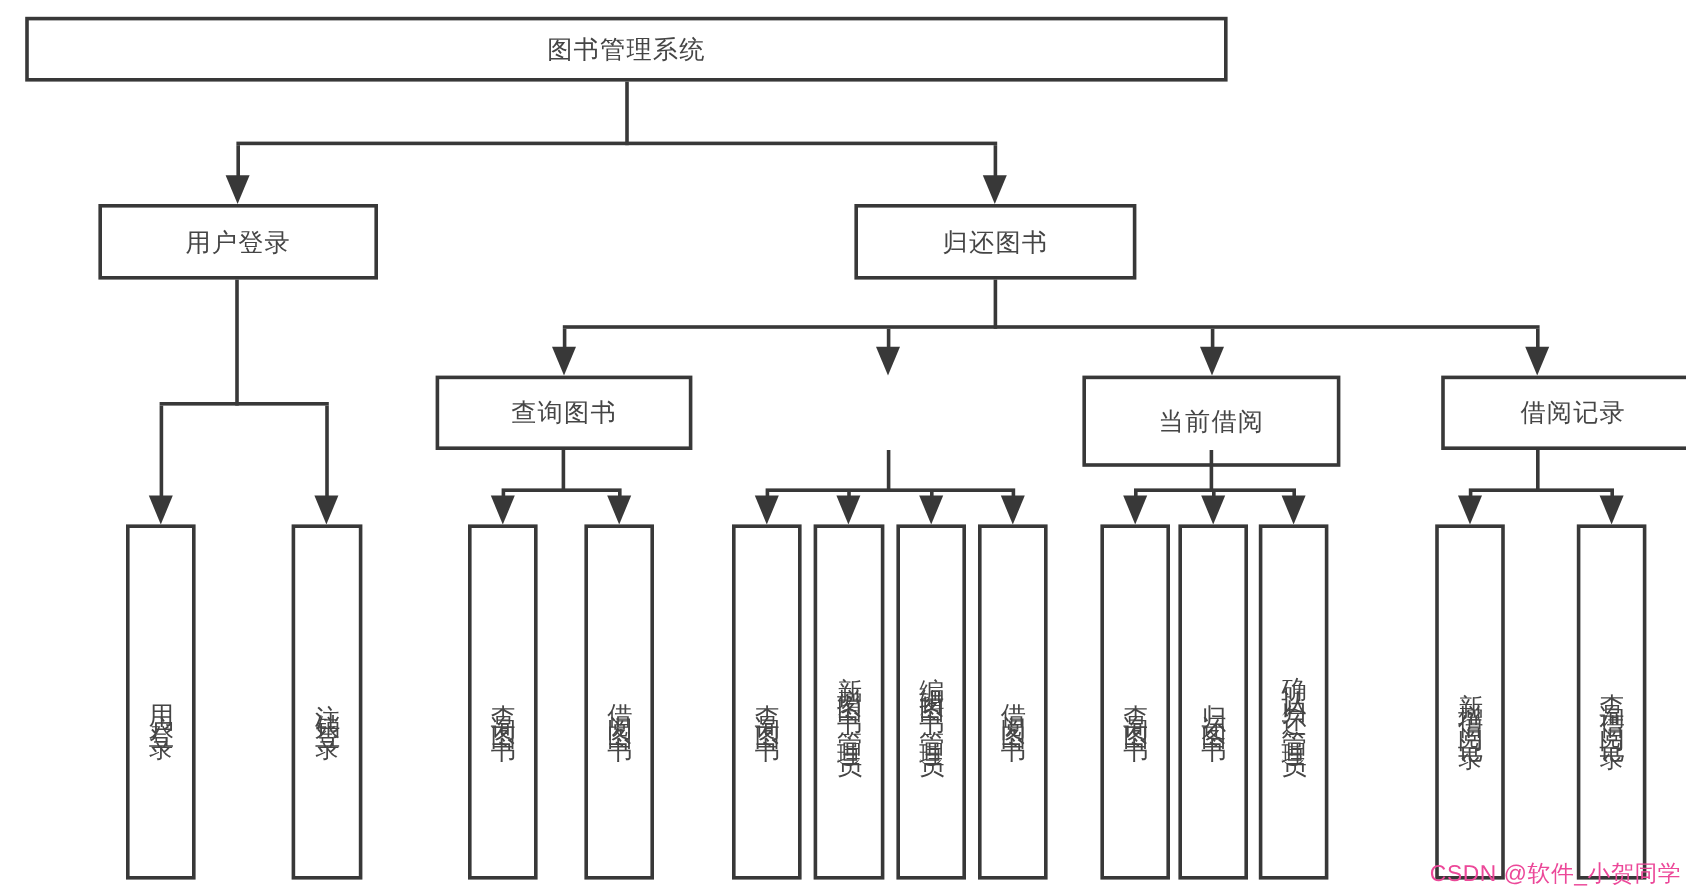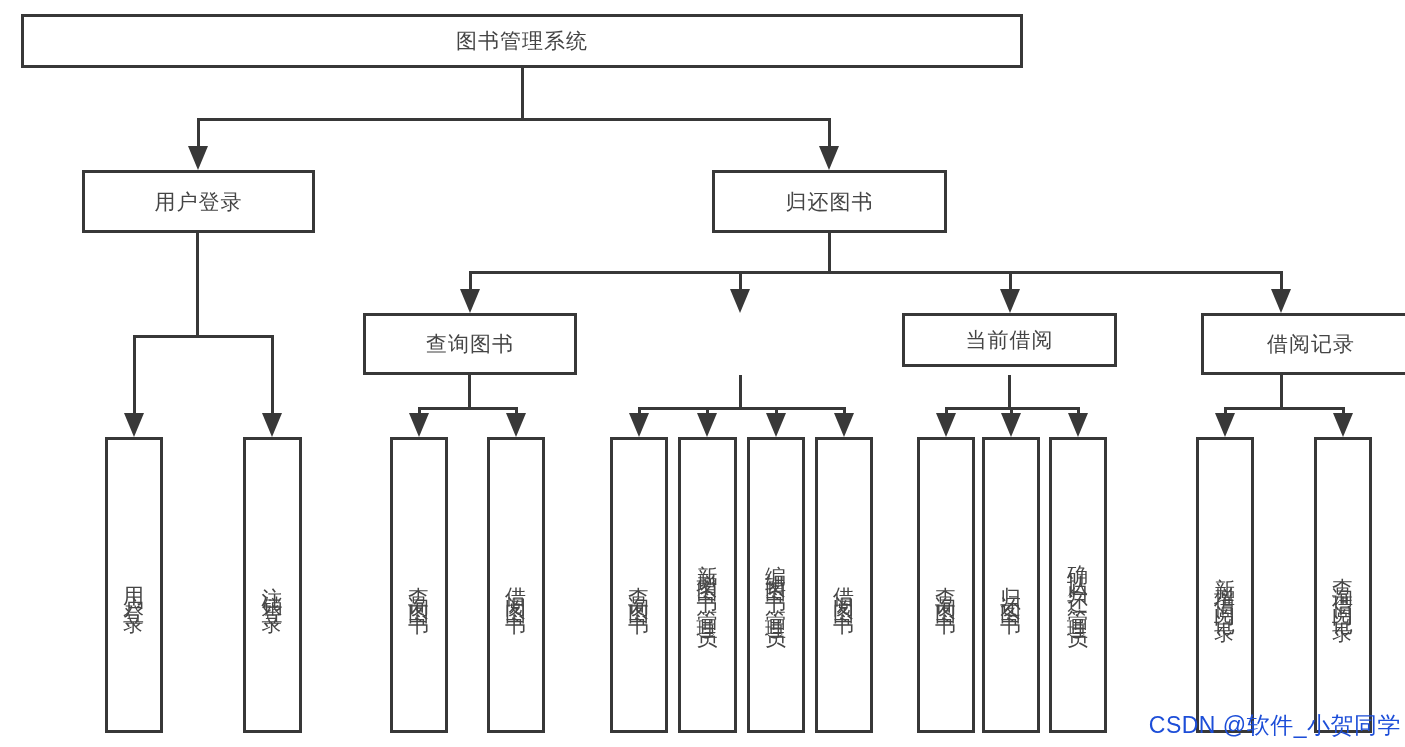--- a/index.html
+++ b/index.html
@@ -19,22 +19,22 @@
     letter-spacing:9px;font-size:21px;line-height:1;
     padding-top:6px;
   }
   .vline,.hline{position:absolute;background:#383838;}
   .arrow{
     position:absolute;width:0;height:0;
     border-left:10px solid transparent;border-right:10px solid transparent;
     border-top:24px solid #383838;
   }
   .watermark{
-    position:absolute;right:4px;bottom:6px;color:#1d4ed8;
-    font-size:23px;letter-spacing:0.5px;
+    position:absolute;right:4px;bottom:6px;color:#ec4899;
+    font-size:19px;letter-spacing:0.5px;
   }
 </style>
 </head>
 <body>
 
 <div class="canvas">
 
   <div class="box" style="left:21px;top:14px;width:1002px;height:54px;">
     <span>图书管理系统</span>
   </div>
@@ -67,21 +67,21 @@
   <div class="vline" style="left:1009px;top:274px;width:3px;height:16px;"></div>
   <div class="vline" style="left:1280px;top:274px;width:3px;height:16px;"></div>
   <div class="arrow" style="left:460px;top:289px;"></div>
   <div class="arrow" style="left:730px;top:289px;"></div>
   <div class="arrow" style="left:1000px;top:289px;"></div>
   <div class="arrow" style="left:1271px;top:289px;"></div>
 
   <div class="box" style="left:363px;top:313px;width:214px;height:62px;">
     <span>查询图书</span>
   </div>
-  <div class="box" style="left:902px;top:313px;width:215px;height:54px;">
+  <div class="box" style="left:902px;top:313px;width:215px;height:76px;">
     <span>当前借阅</span>
   </div>
   <div class="box" style="left:1172px;top:313px;width:220px;height:62px;margin-left:29px;">
     <span>借阅记录</span>
   </div>
 
   <div class="vline" style="left:468px;top:375px;width:3px;height:35px;"></div>
   <div class="hline" style="left:418px;top:407px;width:100px;height:3px;"></div>
   <div class="vline" style="left:418px;top:410px;width:3px;height:5px;"></div>
   <div class="vline" style="left:515px;top:410px;width:3px;height:5px;"></div>

